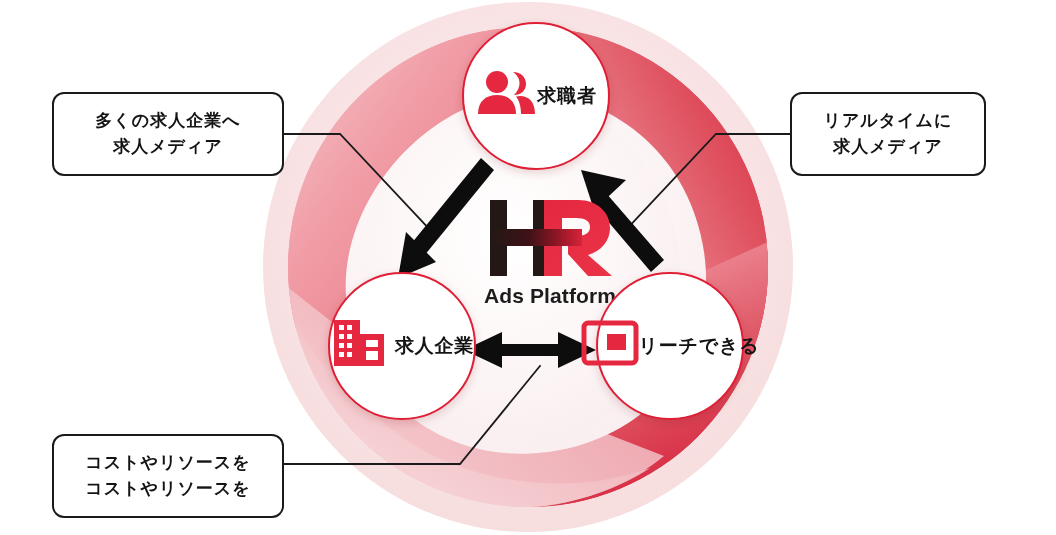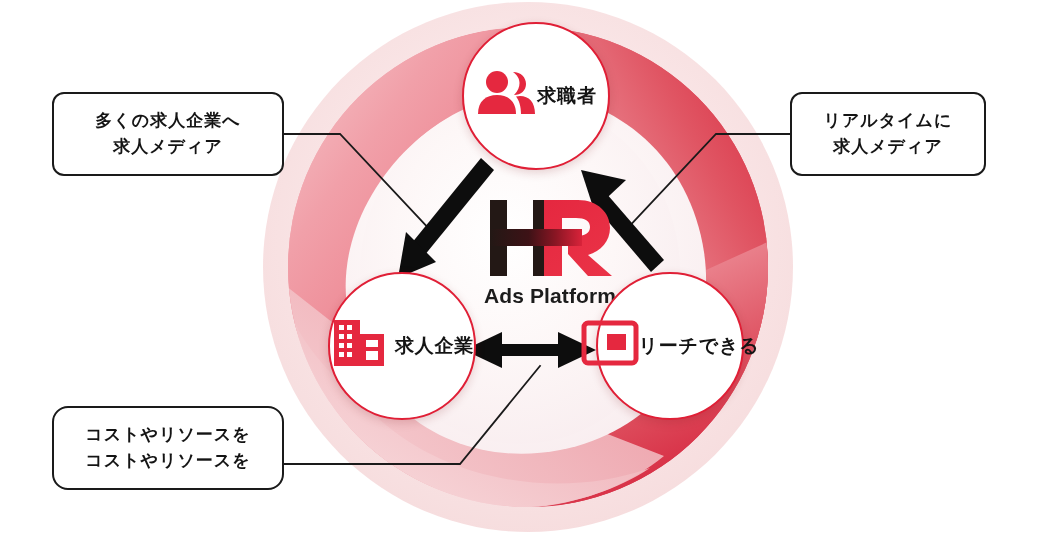--- a/index.html
+++ b/index.html
@@ -50,21 +50,21 @@
     font-size: 17px;
     font-weight: 700;
     color: #141414;
     letter-spacing: 0.06em;
     line-height: 1.55;
     white-space: nowrap;
   }
 
   #callout-reach    { left: 52px;  top: 92px;  width: 232px; height: 84px; }
   #callout-realtime { left: 790px; top: 92px;  width: 196px; height: 84px; }
-  #callout-cost     { left: 52px;  top: 406px; width: 232px; height: 84px; border-radius: 16px; }
+  #callout-cost     { left: 52px;  top: 434px; width: 232px; height: 84px; }
 
   
   .node {
     position: absolute;
     box-sizing: border-box;
     border-radius: 50%;
     background: #ffffff;
     border: 2.5px solid #e01f36;
     display: flex;
     flex-direction: row;

